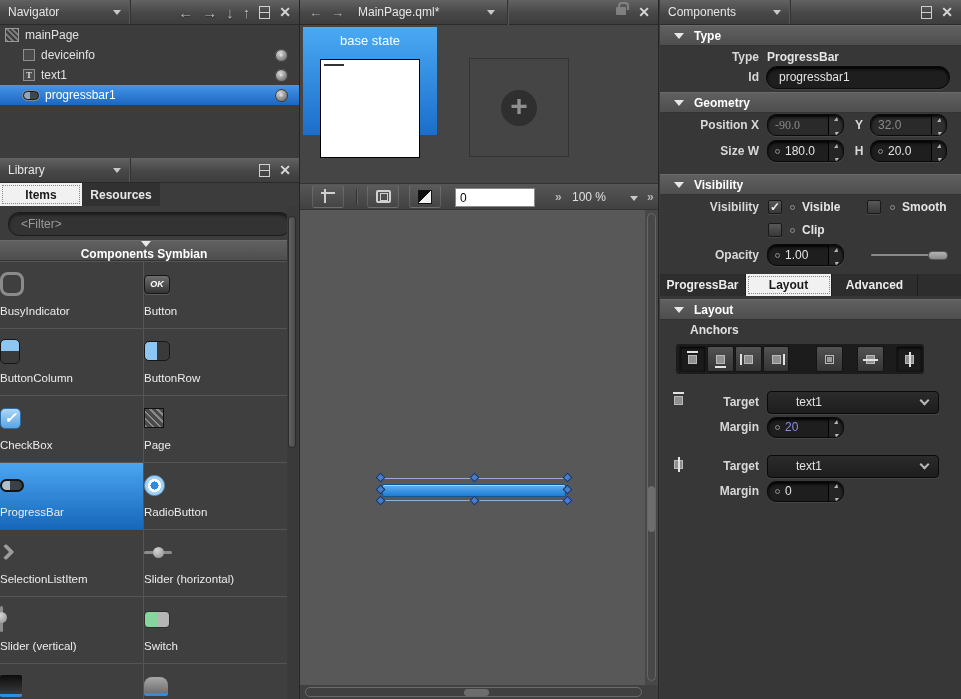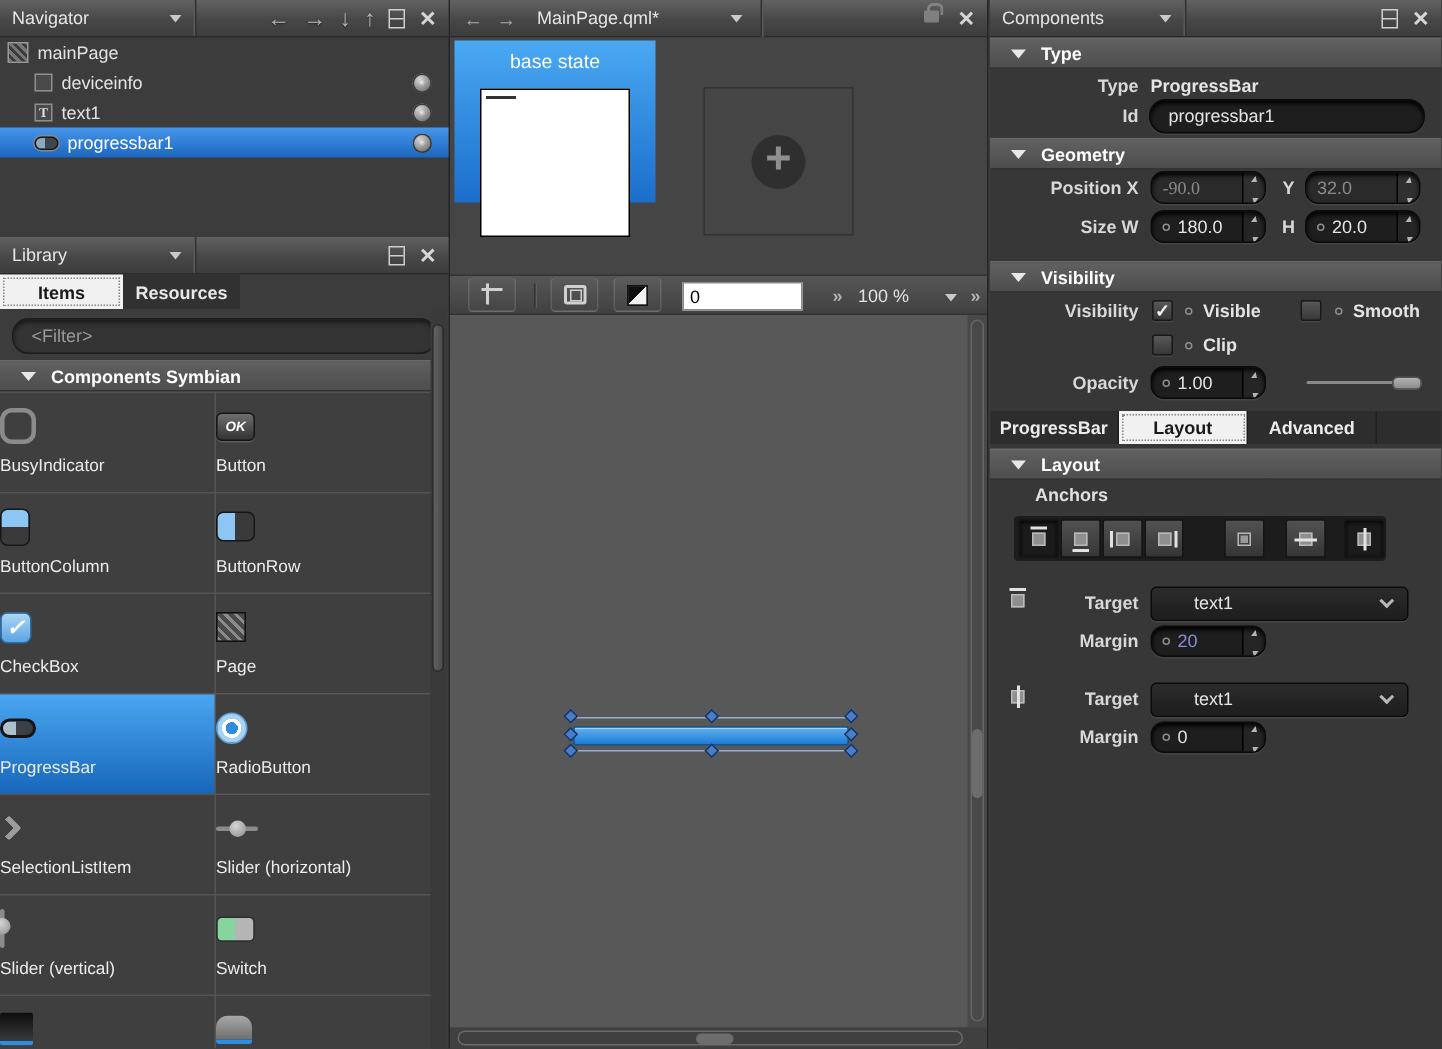--- a/index.html
+++ b/index.html
@@ -83,21 +83,21 @@
   .lib-tabs { position:absolute; top:183px; left:0; right:0; height:23px; background:#3c3c3c; display:flex; }
   .lib-tab { height:23px; display:flex; align-items:center; justify-content:center; font-weight:bold;
     color:#e8e8e8; background:#313131; cursor:pointer; }
   .lib-tab.active { background:#f1f1f1; color:#1a1a1a; outline:1px dotted #888; outline-offset:-3px; }
   .filter-wrap { position:absolute; top:206px; left:0; right:0; height:34px; background:#3c3c3c; }
   .filter-input { position:absolute; left:8px; top:6px; width:283px; height:24px; background:#333;
     border:1px solid #1c1c1c; border-radius:11px; box-shadow:inset 0 2px 3px rgba(0,0,0,.5);
     color:#bbb; padding:0 12px; font-size:12px; font-family:"Liberation Sans",sans-serif; outline:none; }
   .filter-input::placeholder { color:#9a9a9a; }
   .lib-grid { position:absolute; top:240px; left:0; width:288px; bottom:0; background:#555; padding-top:22px; }
-  .lib-header { top:240px; width:288px; }
+  .lib-header { top:240px; width:288px;flex-direction:column; }
   .lib-grid-inner { display:grid; grid-template-columns:143px 144px; grid-auto-rows:66px; gap:1px; }
   .cell { background:#3f3f3f; display:flex; flex-direction:column; align-items:flex-start; justify-content:flex-start;
     padding-top:9px; gap:8px; cursor:pointer; }
   .cell.selected { background:linear-gradient(#4ba6f1,#1767ba); }
   .clabel { font-size:11.5px; color:#ececec; }
   .cicon { height:26px; display:flex; align-items:center; justify-content:center; }
   .ci-busy { width:24px; height:24px; border:3px solid #8b8b8b; border-radius:8px; }
   .ci-button { width:26px; height:19px; border:1px solid #161616; border-radius:4px;
     background:linear-gradient(#6e6e6e,#343434); color:#fff; font-size:9px; font-weight:bold;
     display:flex; align-items:center; justify-content:center; box-shadow:0 1px 0 rgba(255,255,255,.15); }

